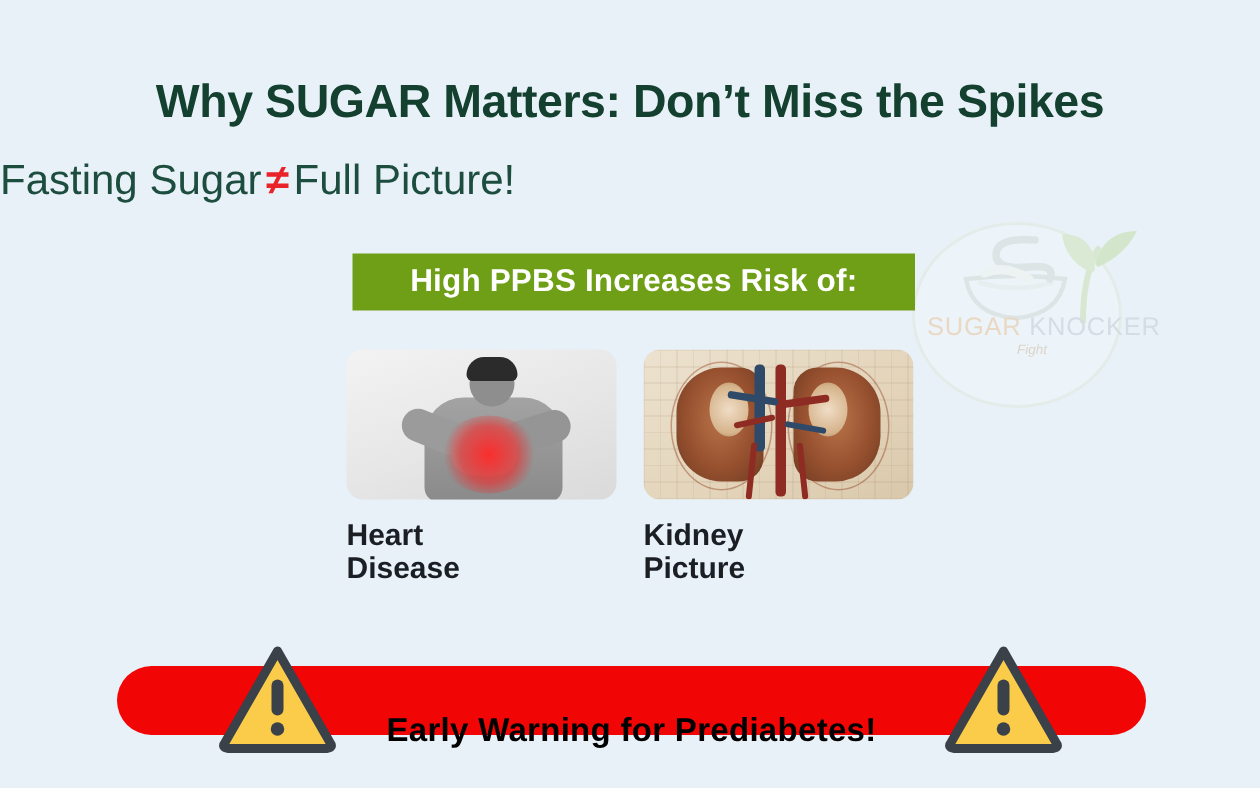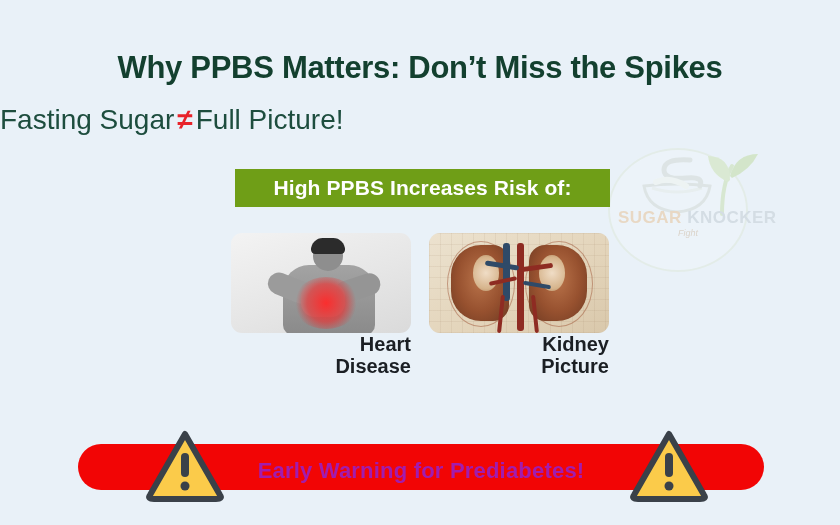--- a/index.html
+++ b/index.html
@@ -40,21 +40,21 @@
     background: rgba(255,255,255,0.28);
   }
   .wm-logo { position: absolute; left: 34px; top: 8px; width: 86px; height: 62px; }
   .wm-leaf { position: absolute; left: 92px; top: 4px; width: 70px; height: 66px; }
   .wm-brand {
     position: absolute;
     left: 18px; top: 60px;
     width: 140px;
     text-align: center;
     font-size: 17px;
-    font-weight: bold;
+    font-weight: normal;
     letter-spacing: 0.5px;
     white-space: nowrap;
   }
   .wm-sugar { color: #e8c49a; }
   .wm-knocker { color: #c3cdd4; }
   .wm-tag {
     position: absolute;
     left: 18px; top: 80px;
     width: 140px;
     text-align: center;
@@ -115,21 +115,22 @@
   }
   .card-col { width: 180px; }
   .card {
     width: 180px;
     height: 100px;
     border-radius: 11px;
     overflow: hidden;
     position: relative;
   }
   .card-label {
-    text-align: right;
+    margin-top: 13px;
+    text-align: left;
     font-size: 20px;
     font-weight: bold;
     color: #1b1f24;
     line-height: 1.12;
     white-space: pre-line;
   }
 
   
   .img-heart { background: linear-gradient(160deg,#f3f3f3 0%,#e6e6e6 55%,#dadada 100%); }
   .heart-head {
@@ -277,24 +278,24 @@
   
   .warnbar {
     position: absolute;
     left: 78px; top: 444px;
     width: 686px; height: 46px;
     background: #f20505;
     border-radius: 23px;
   }
   .warn-text {
     position: absolute;
-    left: 78px; top: 448px;
+    left: 78px; top: 464px;
     width: 686px; height: 46px;
     display: flex; align-items: center; justify-content: center;
-    color: #a21caf;
+    color: #000000;
     font-size: 22px;
     font-weight: bold;
     letter-spacing: 0.2px;
     white-space: nowrap;
   }
   .tri { position: absolute; width: 78px; height: 74px; }
   .tri-left  { left: 146px; top: 429px; }
   .tri-right { left: 630px; top: 429px; }
 </style>
 </head>
@@ -315,21 +316,21 @@
       <path d="M36 30 Q18 22 16 4 Q38 4 38 28 Z" fill="#cfe4b6"></path>
       <path d="M40 26 Q58 18 66 2 Q44 2 38 24 Z" fill="#c2dda6"></path>
     </svg>
     <div class="wm-brand">
       <span class="wm-sugar">SUGAR</span>
       <span class="wm-knocker">KNOCKER</span>
     </div>
     <div class="wm-tag">Fight</div>
   </div>
 
-  <div class="title">Why PPBS Matters: Don’t Miss the Spikes</div>
+  <div class="title">Why SUGAR Matters: Don’t Miss the Spikes</div>
   <div class="subtitle">
     <span>Fasting Sugar</span><span class="neq">≠</span><span>Full Picture!</span>
   </div>
 
   <div class="banner">
     <span class="banner-text">High PPBS Increases Risk of:</span>
   </div>
 
   <div class="cards">
 

